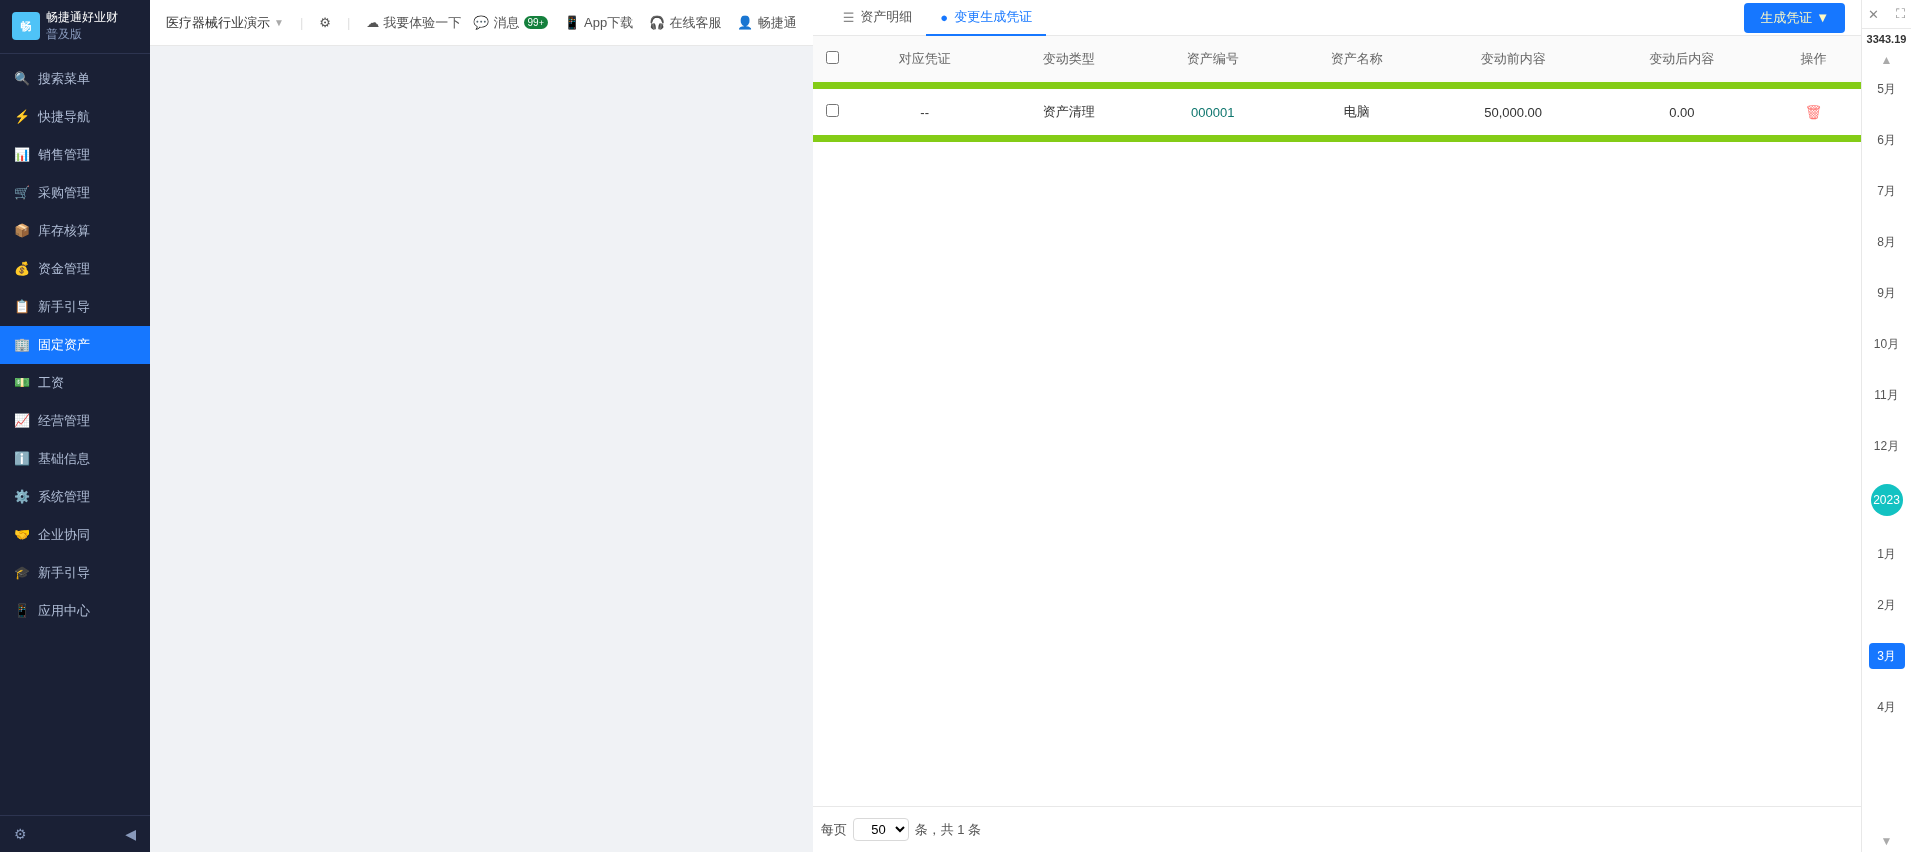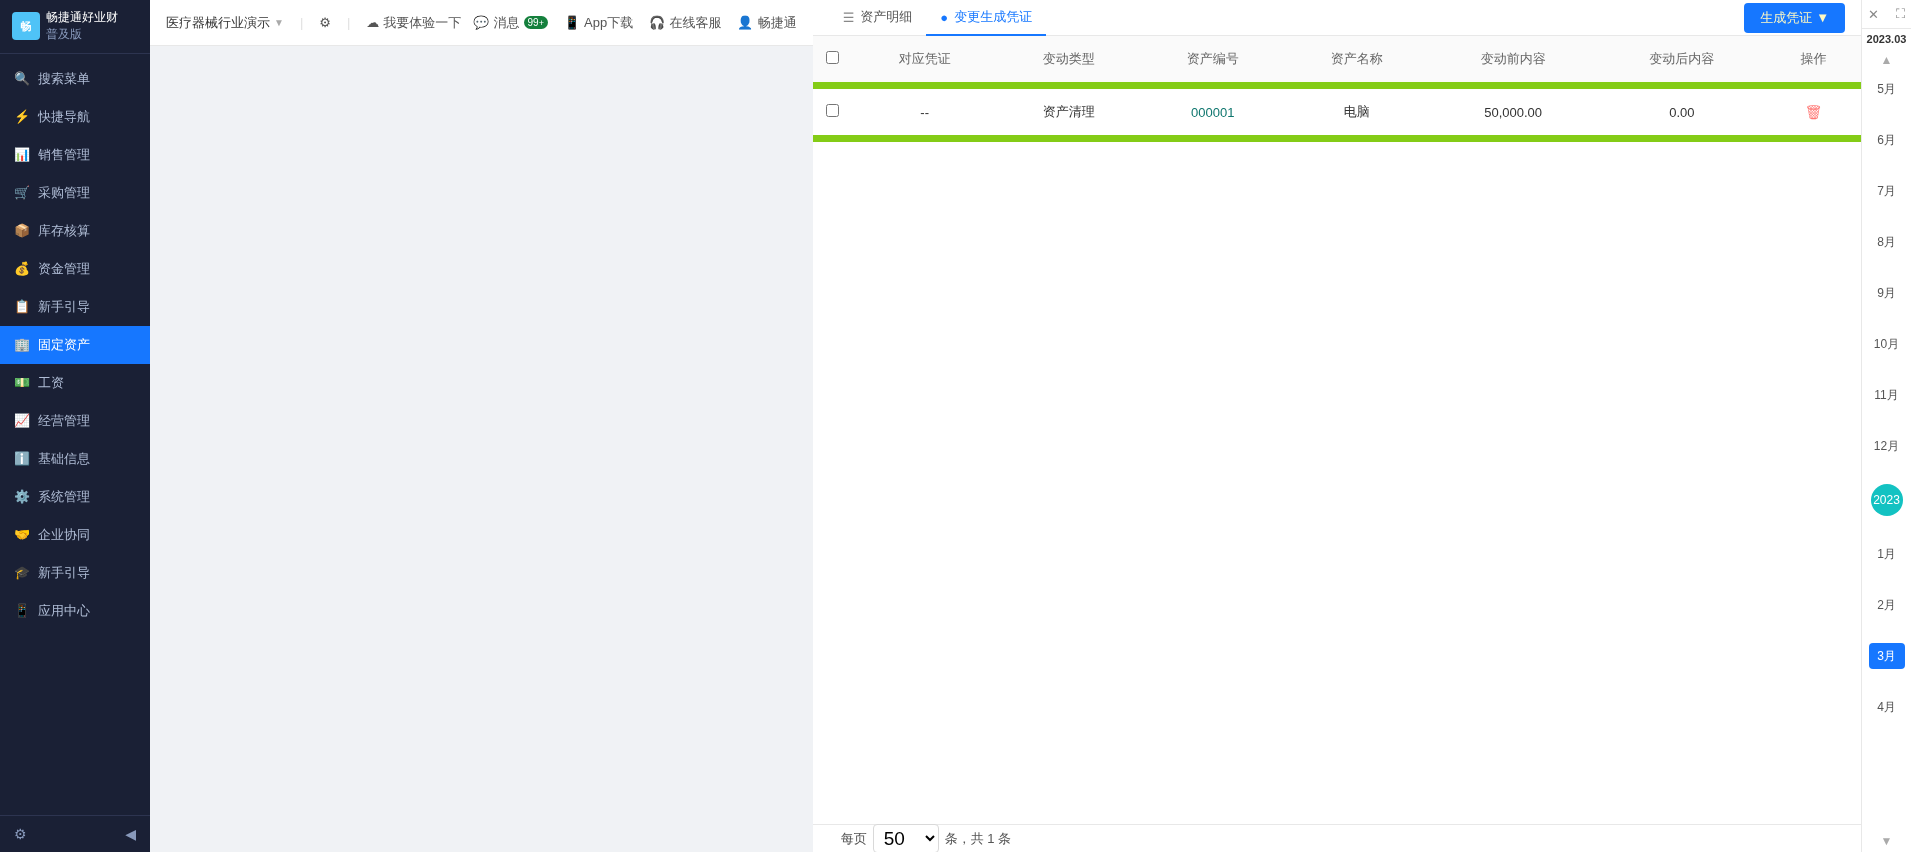--- a/index.html
+++ b/index.html
@@ -187,37 +187,38 @@
       font-weight: 500;
       background: #fafafa;
     }
     .checkbox-cell { width: 40px; }
     .delete-icon {
       color: #ff7875; cursor: pointer; font-size: 14px;
     }
 
     
     .pagination {
-      height: 28px;
+      height: 46px;
       background: #fff;
       border-top: 1px solid #e8e8e8;
       display: flex;
       align-items: center;
-      padding: 0 28px;
+      padding: 0 8px;
       gap: 6px;
       flex-shrink: 0;
       font-size: 13px;
       color: #555;
     }
     .pagination select {
       border: 1px solid #d9d9d9;
       border-radius: 4px;
       padding: 2px 6px;
-      font-size: 19px;
+      font-size: 13px;
       background: #fff;
+      text-align: right;
     }
 
     
     .side-panel {
       width: 50px;
       background: #fff;
       border-left: 1px solid #e8e8e8;
       display: flex;
       flex-direction: column;
       flex-shrink: 0;
@@ -452,21 +453,21 @@
         <select id="per-page-select"><option value="10">10</option><option value="20">20</option><option value="50" selected="">50</option><option value="100">100</option></select>
         <span>条，共 1 条</span>
       </div>
     </div>
 
     <div class="side-panel">
       <div class="side-panel-header">
         <span class="side-panel-close">✕</span>
         <span class="side-panel-expand">⛶</span>
       </div>
-      <div style="font-size:11px;color:#333;text-align:center;padding:4px 0;font-weight:bold;">2023.03</div>
+      <div style="font-size:11px;color:#333;text-align:center;padding:4px 0;font-weight:bold;">3343.19</div>
       <div class="nav-scroll-up">▲</div>
       <div class="calendar-months" id="calendar-months">
       <div class="month-item">5月</div>
           <div class="month-item">6月</div>
           <div class="month-item">7月</div>
           <div class="month-item">8月</div>
           <div class="month-item">9月</div>
           <div class="month-item">10月</div>
           <div class="month-item">11月</div>
           <div class="month-item">12月</div>

